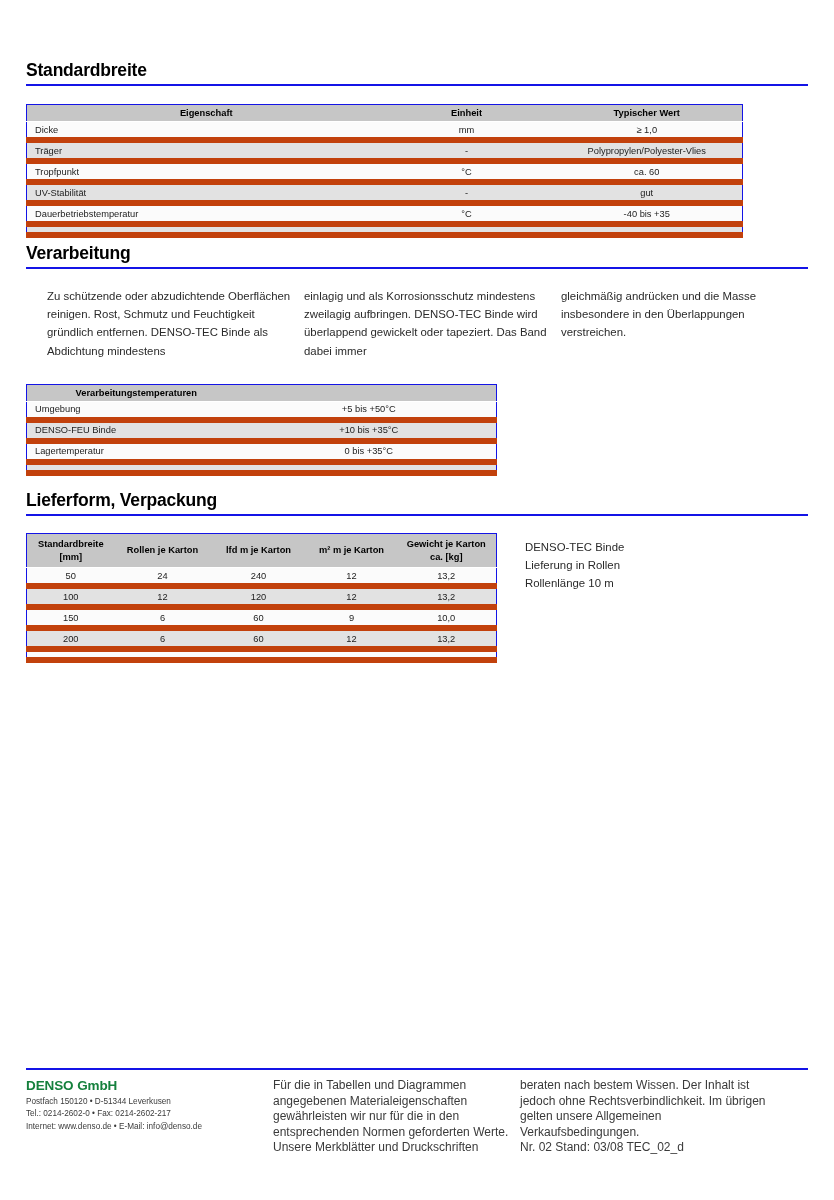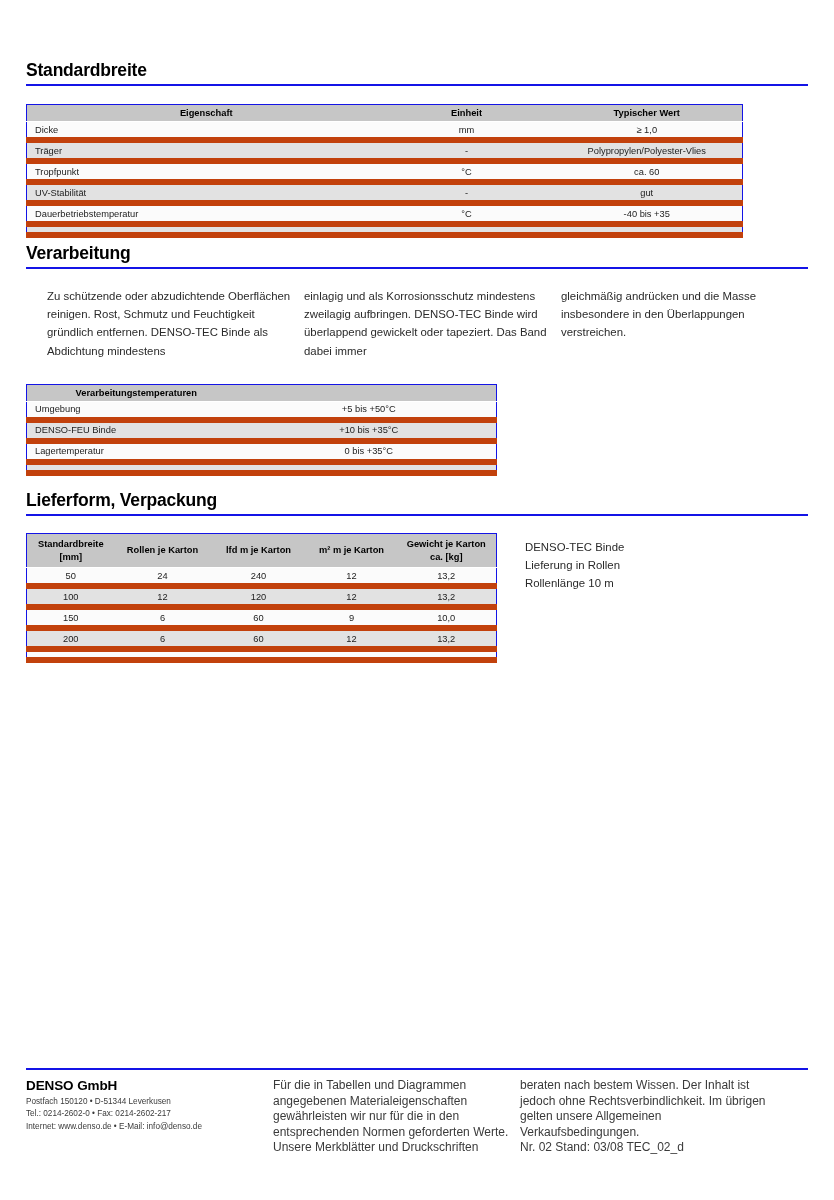--- a/index.html
+++ b/index.html
@@ -125,21 +125,21 @@
   .footer-rule {
     border-top: 2px solid #1414e6;
     width: 100%;
     margin-bottom: 8px;
   }
   .footer-cols { display: flex; }
   .footer-col { width: 247px; }
   .footer-company {
     font-size: 13.5px;
     font-weight: bold;
-    color: #000000;
+    color: #15803d;
     margin: 0 0 3px 0;
     letter-spacing: -0.1px;
   }
   .footer-line {
     font-size: 8.2px;
     line-height: 12.4px;
     color: #3a3a3a;
     margin: 0;
   }
   .footer-para {

